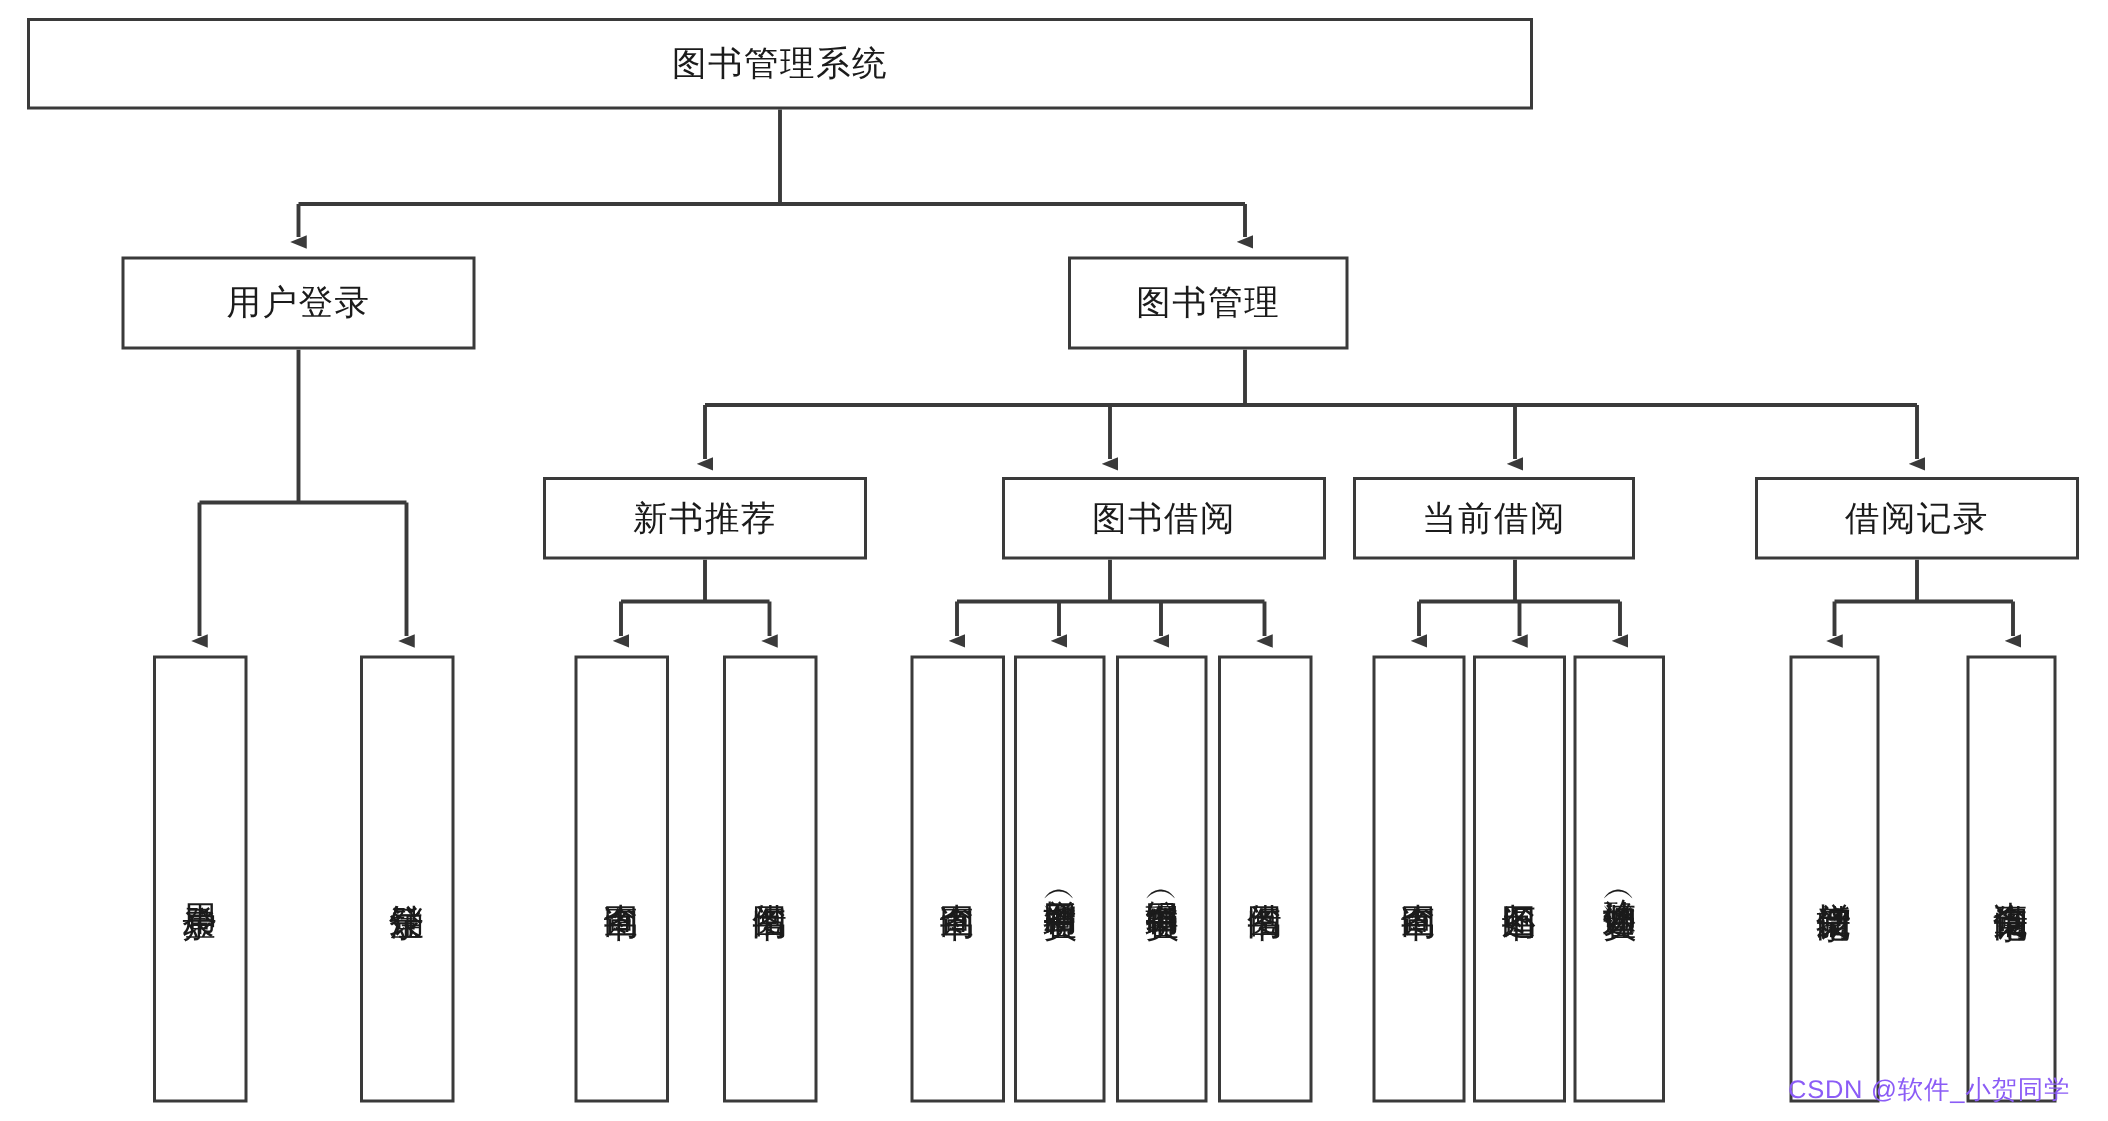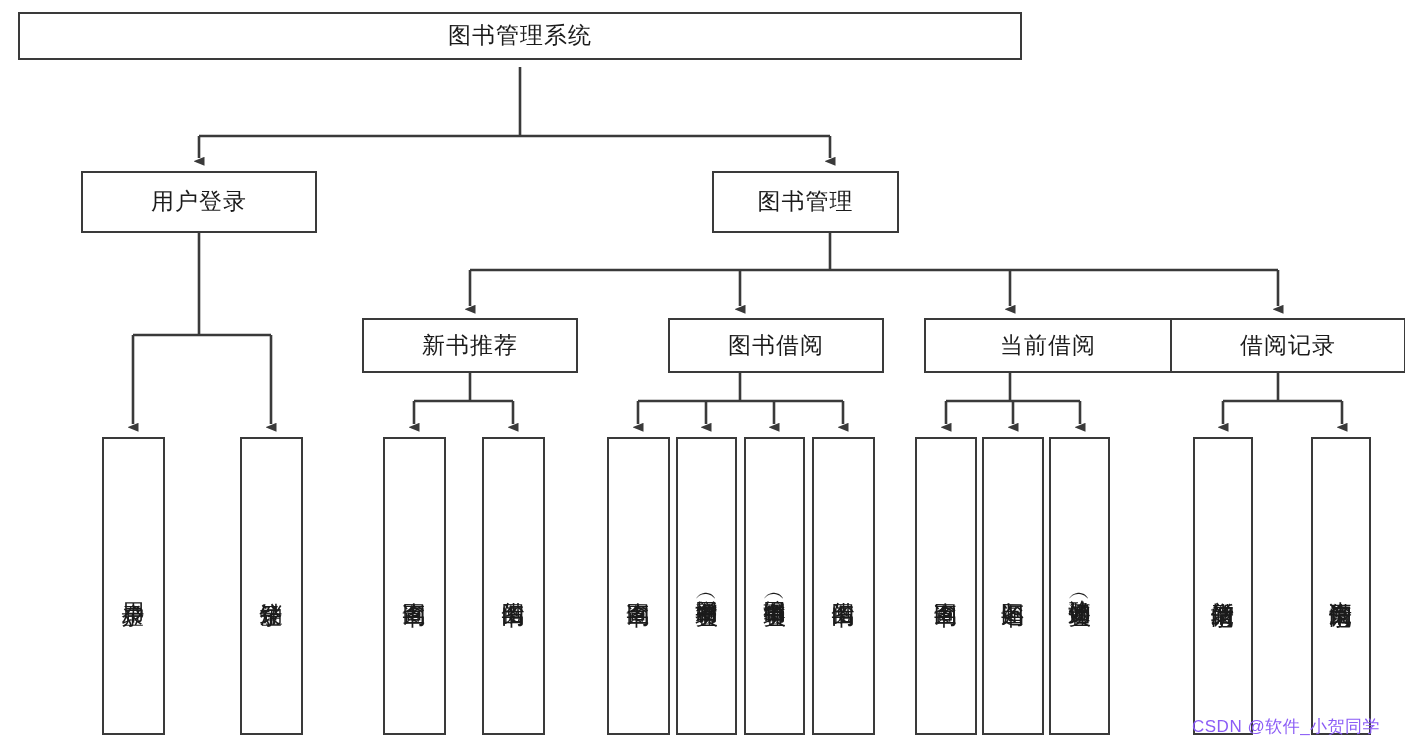--- a/index.html
+++ b/index.html
@@ -120,41 +120,41 @@
       <path d="M1013,401 L1013,424" marker-end="url(#arrow)"></path>
       <path d="M1080,401 L1080,424" marker-end="url(#arrow)"></path>
 
       <path d="M1278,373 L1278,401"></path>
       <path d="M1223,401 L1342,401"></path>
       <path d="M1223,401 L1223,424" marker-end="url(#arrow)"></path>
       <path d="M1342,401 L1342,424" marker-end="url(#arrow)"></path>
     </g>
   </svg>
 
-  <div class="node h" style="left:18px; top:12px; width:1004px; height:48px;">
+  <div class="node h" style="left:18px; top:12px; width:1004px; height:61px;">
     <span class="lbl">图书管理系统</span>
   </div>
 
   <div class="node h" style="left:81px; top:171px; width:236px; height:62px;">
     <span class="lbl">用户登录</span>
   </div>
   <div class="node h" style="left:712px; top:171px; width:187px; height:62px;">
     <span class="lbl">图书管理</span>
   </div>
 
   <div class="node h" style="left:362px; top:318px; width:216px; height:55px;">
     <span class="lbl">新书推荐</span>
   </div>
   <div class="node h" style="left:632px; top:318px; width:216px; height:55px;margin-left:36px;">
     <span class="lbl">图书借阅</span>
   </div>
-  <div class="node h" style="left:924px; top:318px; width:248px; height:55px;">
+  <div class="node h" style="left:902px; top:318px; width:188px; height:55px;">
     <span class="lbl">当前借阅</span>
   </div>
-  <div class="node h" style="left:1170px; top:318px; width:236px; height:55px;">
+  <div class="node h" style="left:1170px; top:318px; width:216px; height:55px;">
     <span class="lbl">借阅记录</span>
   </div>
 
   <div class="node v" style="left:102px; top:437px; width:63px; height:298px;">
     <span class="lbl">用户登录</span>
   </div>
   <div class="node v" style="left:240px; top:437px; width:63px; height:298px;">
     <span class="lbl">注销登录</span>
   </div>
 

